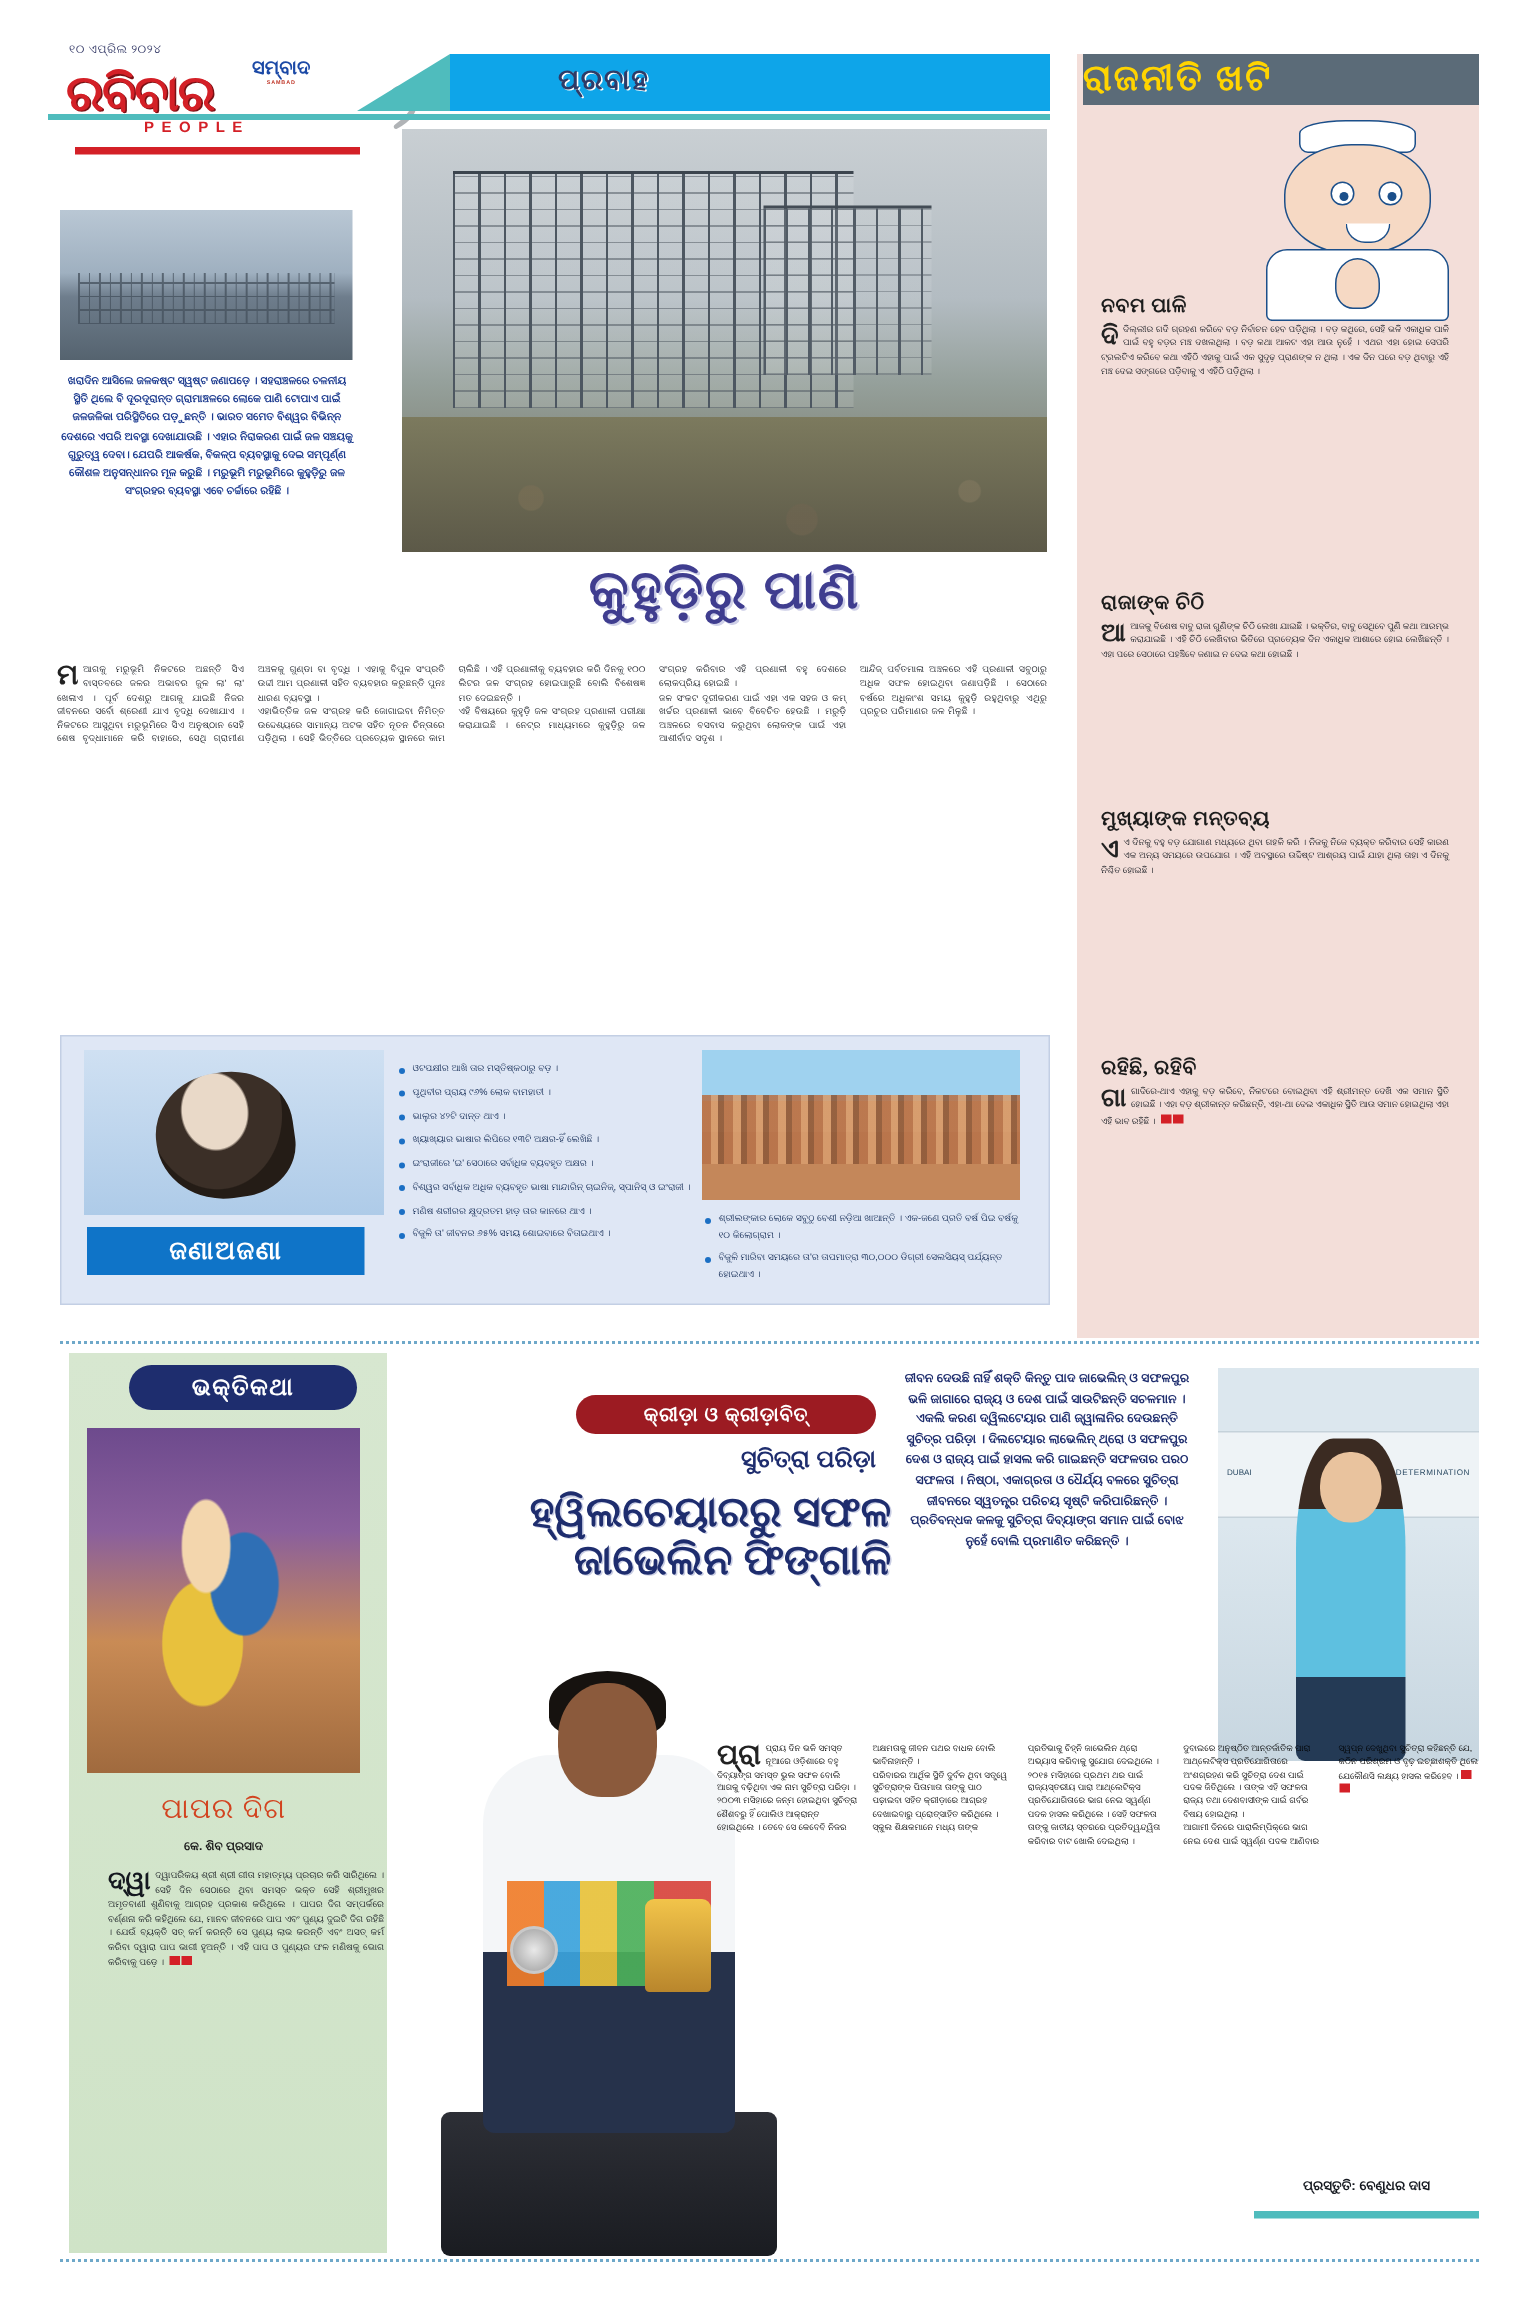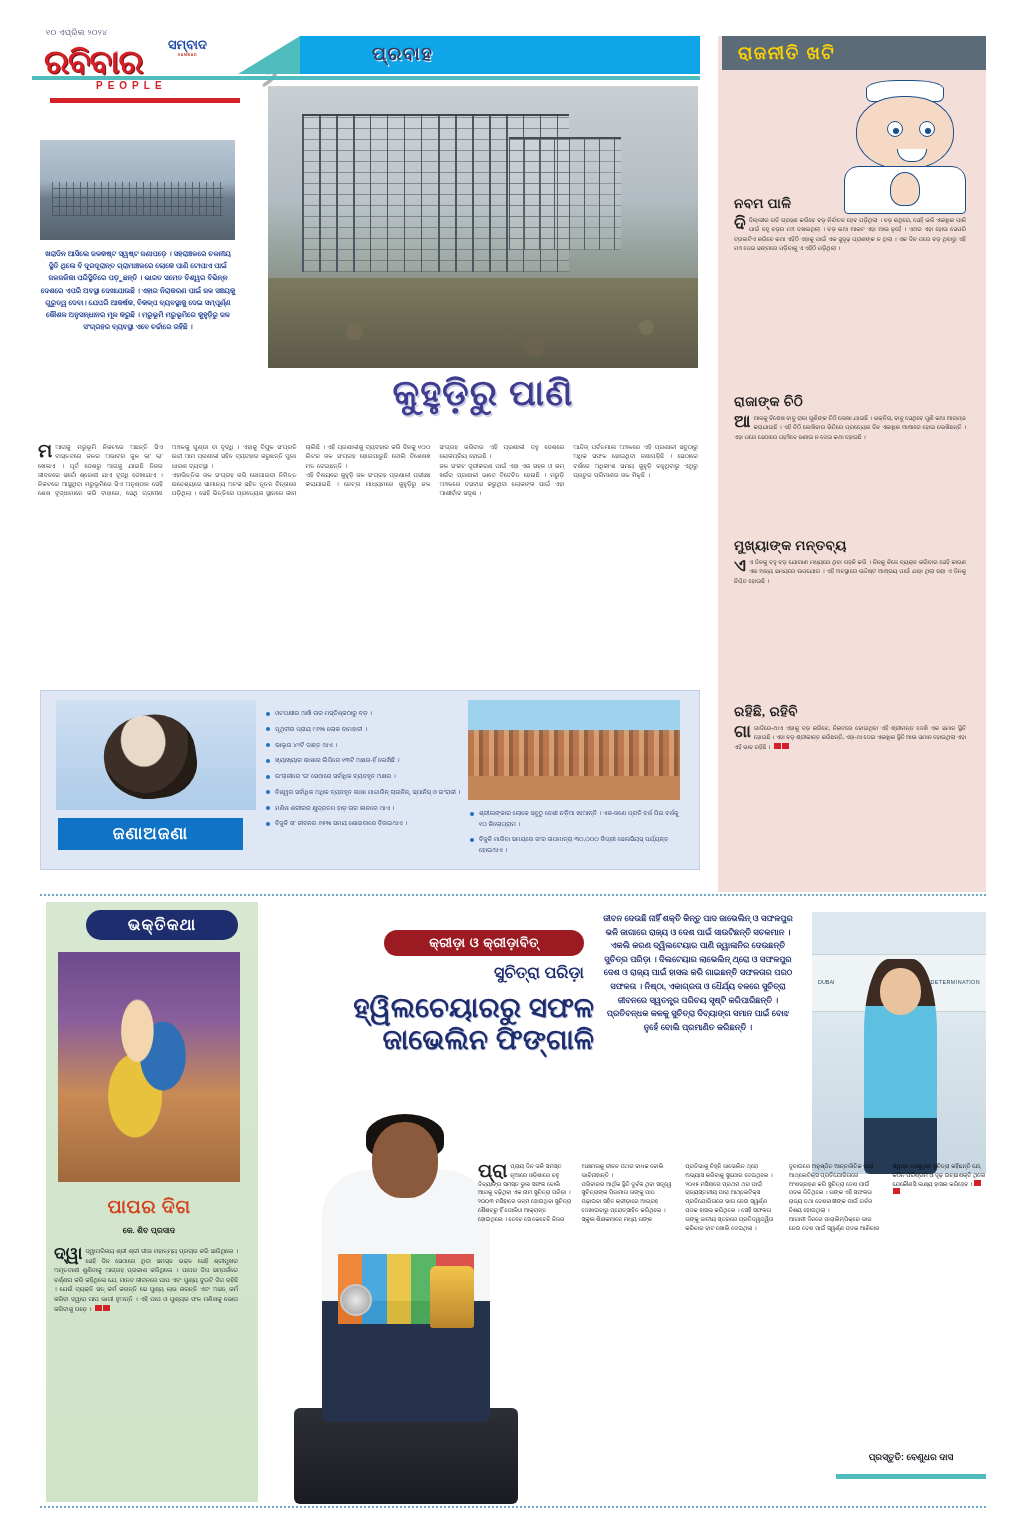--- a/index.html
+++ b/index.html
@@ -95,22 +95,22 @@
   .bullets { position:absolute; font-size:6.2px; line-height:10.6px; color:#132b55; }
   .bullets li { list-style:none; position:relative; padding-left:9px; margin-bottom:5.2px; }
   .bullets li:before { content:""; position:absolute; left:0; top:3.5px; width:4px; height:4px;
                        border-radius:50%; background:#1b6fc4; }
   .bullets-a { left:266px; top:708px; width:196px; }
   .bullets-b { left:470px; top:808px; width:212px; }
 
   
   .side { position:absolute; left:718px; top:36px; width:268px; height:856px; background:#f3ded9; }
   .side-head { position:absolute; left:722px; top:36px; width:264px; height:34px; background:#5b6b78;
-               display:flex; align-items:center; padding-left:16px;
-               color:#ffd400; font-size:18px; font-weight:bold; letter-spacing:1.5px; }
+               display:flex; align-items:center; 
+               color:#ffd400; font-size:24px; font-weight:bold; letter-spacing:1.5px; }
   .mascot { position:absolute; left:838px; top:78px; width:140px; height:135px; }
   .m-cap { position:absolute; left:28px; top:2px; width:78px; height:22px; background:#fff;
            border:1.3px solid #1b4f8a; border-radius:40% 40% 6px 6px; }
   .m-face { position:absolute; left:18px; top:18px; width:98px; height:74px; background:#f6d9c4;
             border:1.3px solid #1b4f8a; border-radius:46% 46% 48% 48%; }
   .m-eye { position:absolute; width:16px; height:16px; border:1.4px solid #1b4f8a; border-radius:50%;
            background:#fff; top:24px; }
   .m-eye.l { left:30px; } .m-eye.r { left:62px; }
   .m-eye:after{ content:""; position:absolute; left:5px; top:6px; width:6px; height:6px; border-radius:50%; background:#1b4f8a; }
   .m-mouth { position:absolute; left:40px; top:52px; width:30px; height:13px; border:1.4px solid #1b4f8a;
@@ -139,24 +139,24 @@
   .bhakti-tag { position:absolute; left:86px; top:910px; width:152px; height:30px; background:#1e2d6e;
                 border-radius:15px; display:flex; align-items:center; justify-content:center;
                 color:#fff; font-size:16px; font-weight:bold; letter-spacing:1px; }
   .bhakti-art { position:absolute; left:58px; top:952px; width:182px; height:230px;
      background:linear-gradient(#6d4a8d 0%,#8a5f9c 30%,#c98b55 62%,#a06a3e 100%); overflow:hidden; }
   .bhakti-art:after{ content:""; position:absolute; left:18%; top:14%; width:64%; height:78%;
      background:radial-gradient(ellipse at 40% 26%, #f3d6ad 0 16%, transparent 17%),
                 radial-gradient(ellipse at 62% 40%, #2f6fb5 0 22%, transparent 23%),
                 radial-gradient(ellipse at 38% 62%, #e8c13d 0 26%, transparent 27%); }
   .bhakti-h { position:absolute; left:58px; top:1196px; width:182px; text-align:center;
-              font-size:19px; font-weight:bold; color:#d2431f; letter-spacing:.5px; }
+              font-size:19px; font-weight:normal; color:#d2431f; letter-spacing:.5px; }
   .bhakti-by { position:absolute; left:58px; top:1226px; width:182px; text-align:center;
                font-size:8px; color:#1a1a1a; font-weight:600; }
-  .bhakti-copy { position:absolute; left:54px; top:1246px; width:184px; height:250px;
+  .bhakti-copy { position:absolute; left:72px; top:1246px; width:184px; height:250px;
                  font-size:6.1px; line-height:9.6px; color:#14181f; text-align:justify; }
   .bhakti-copy .dc { float:left; font-size:17px; line-height:13px; font-weight:bold; margin:1px 3px 0 0; }
 
   
   .sport-tag { position:absolute; left:384px; top:930px; width:200px; height:26px; background:#9c1b22;
                border-radius:13px; display:flex; align-items:center; justify-content:center;
                color:#fff; font-size:13px; font-weight:bold; letter-spacing:.5px; }
   .sport-name { position:absolute; left:330px; top:964px; width:254px; text-align:right;
                 font-size:16px; color:#1e2d6e; font-weight:600; }
   .sport-head { position:absolute; left:282px; top:992px; width:312px; text-align:right;

